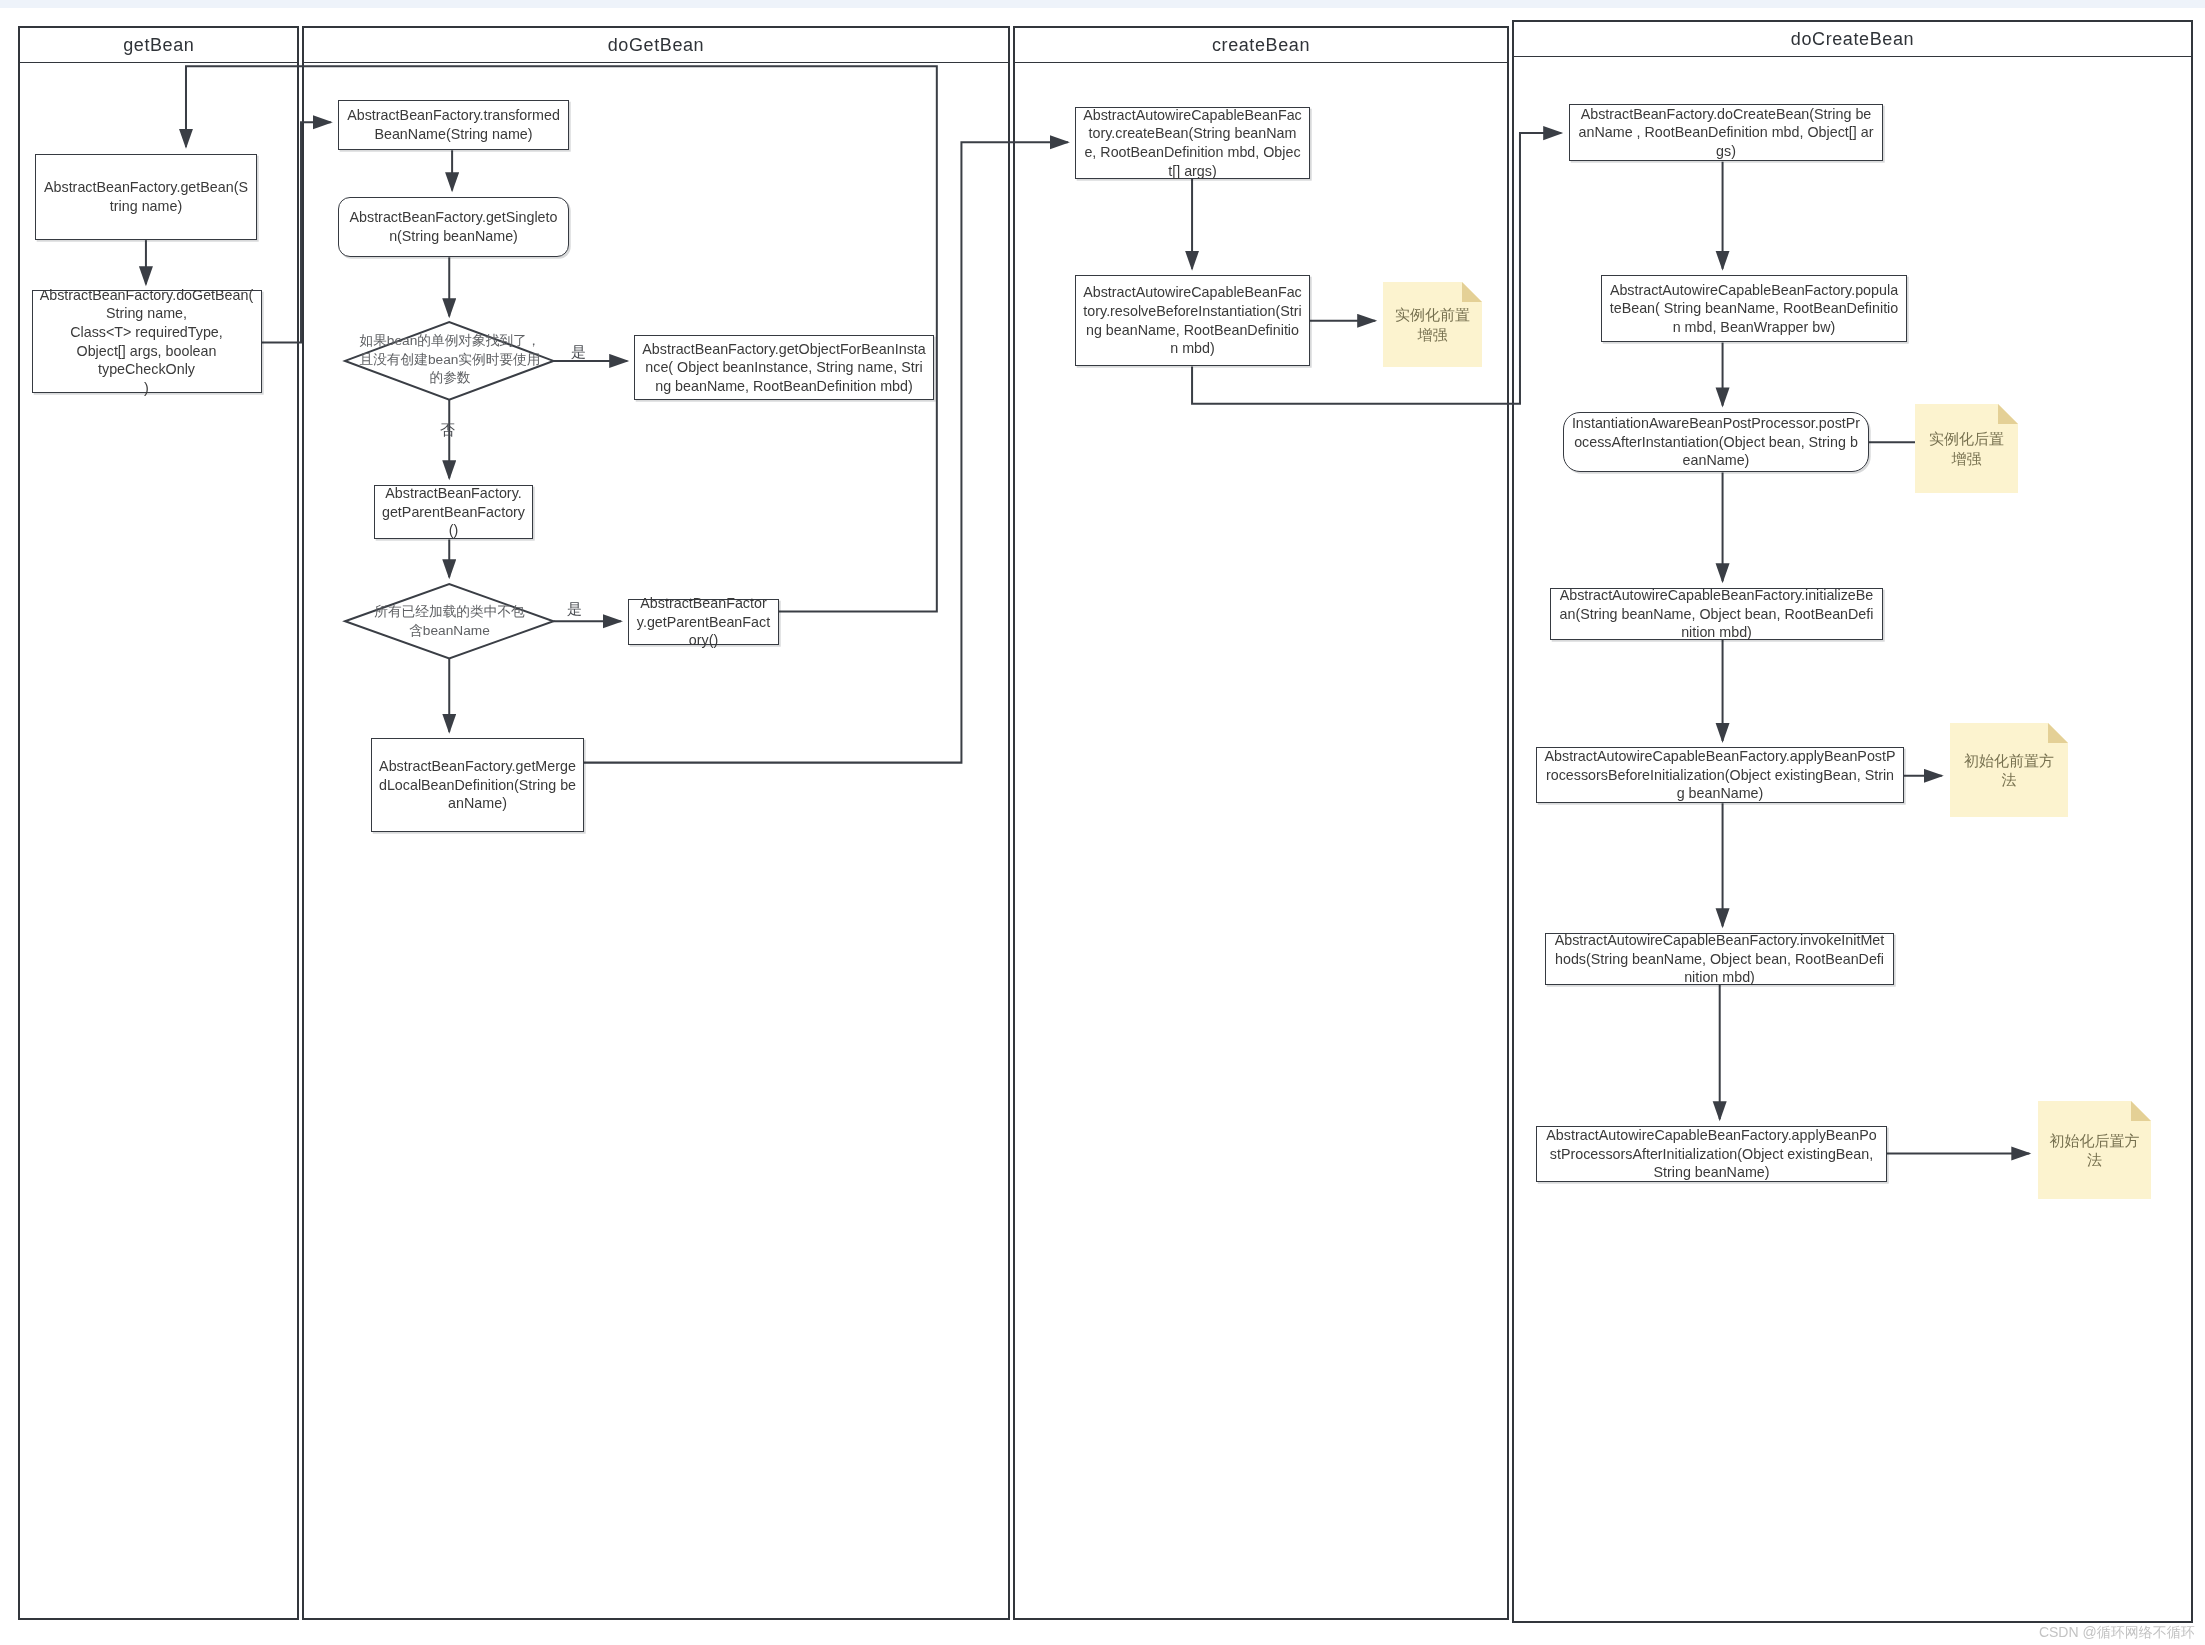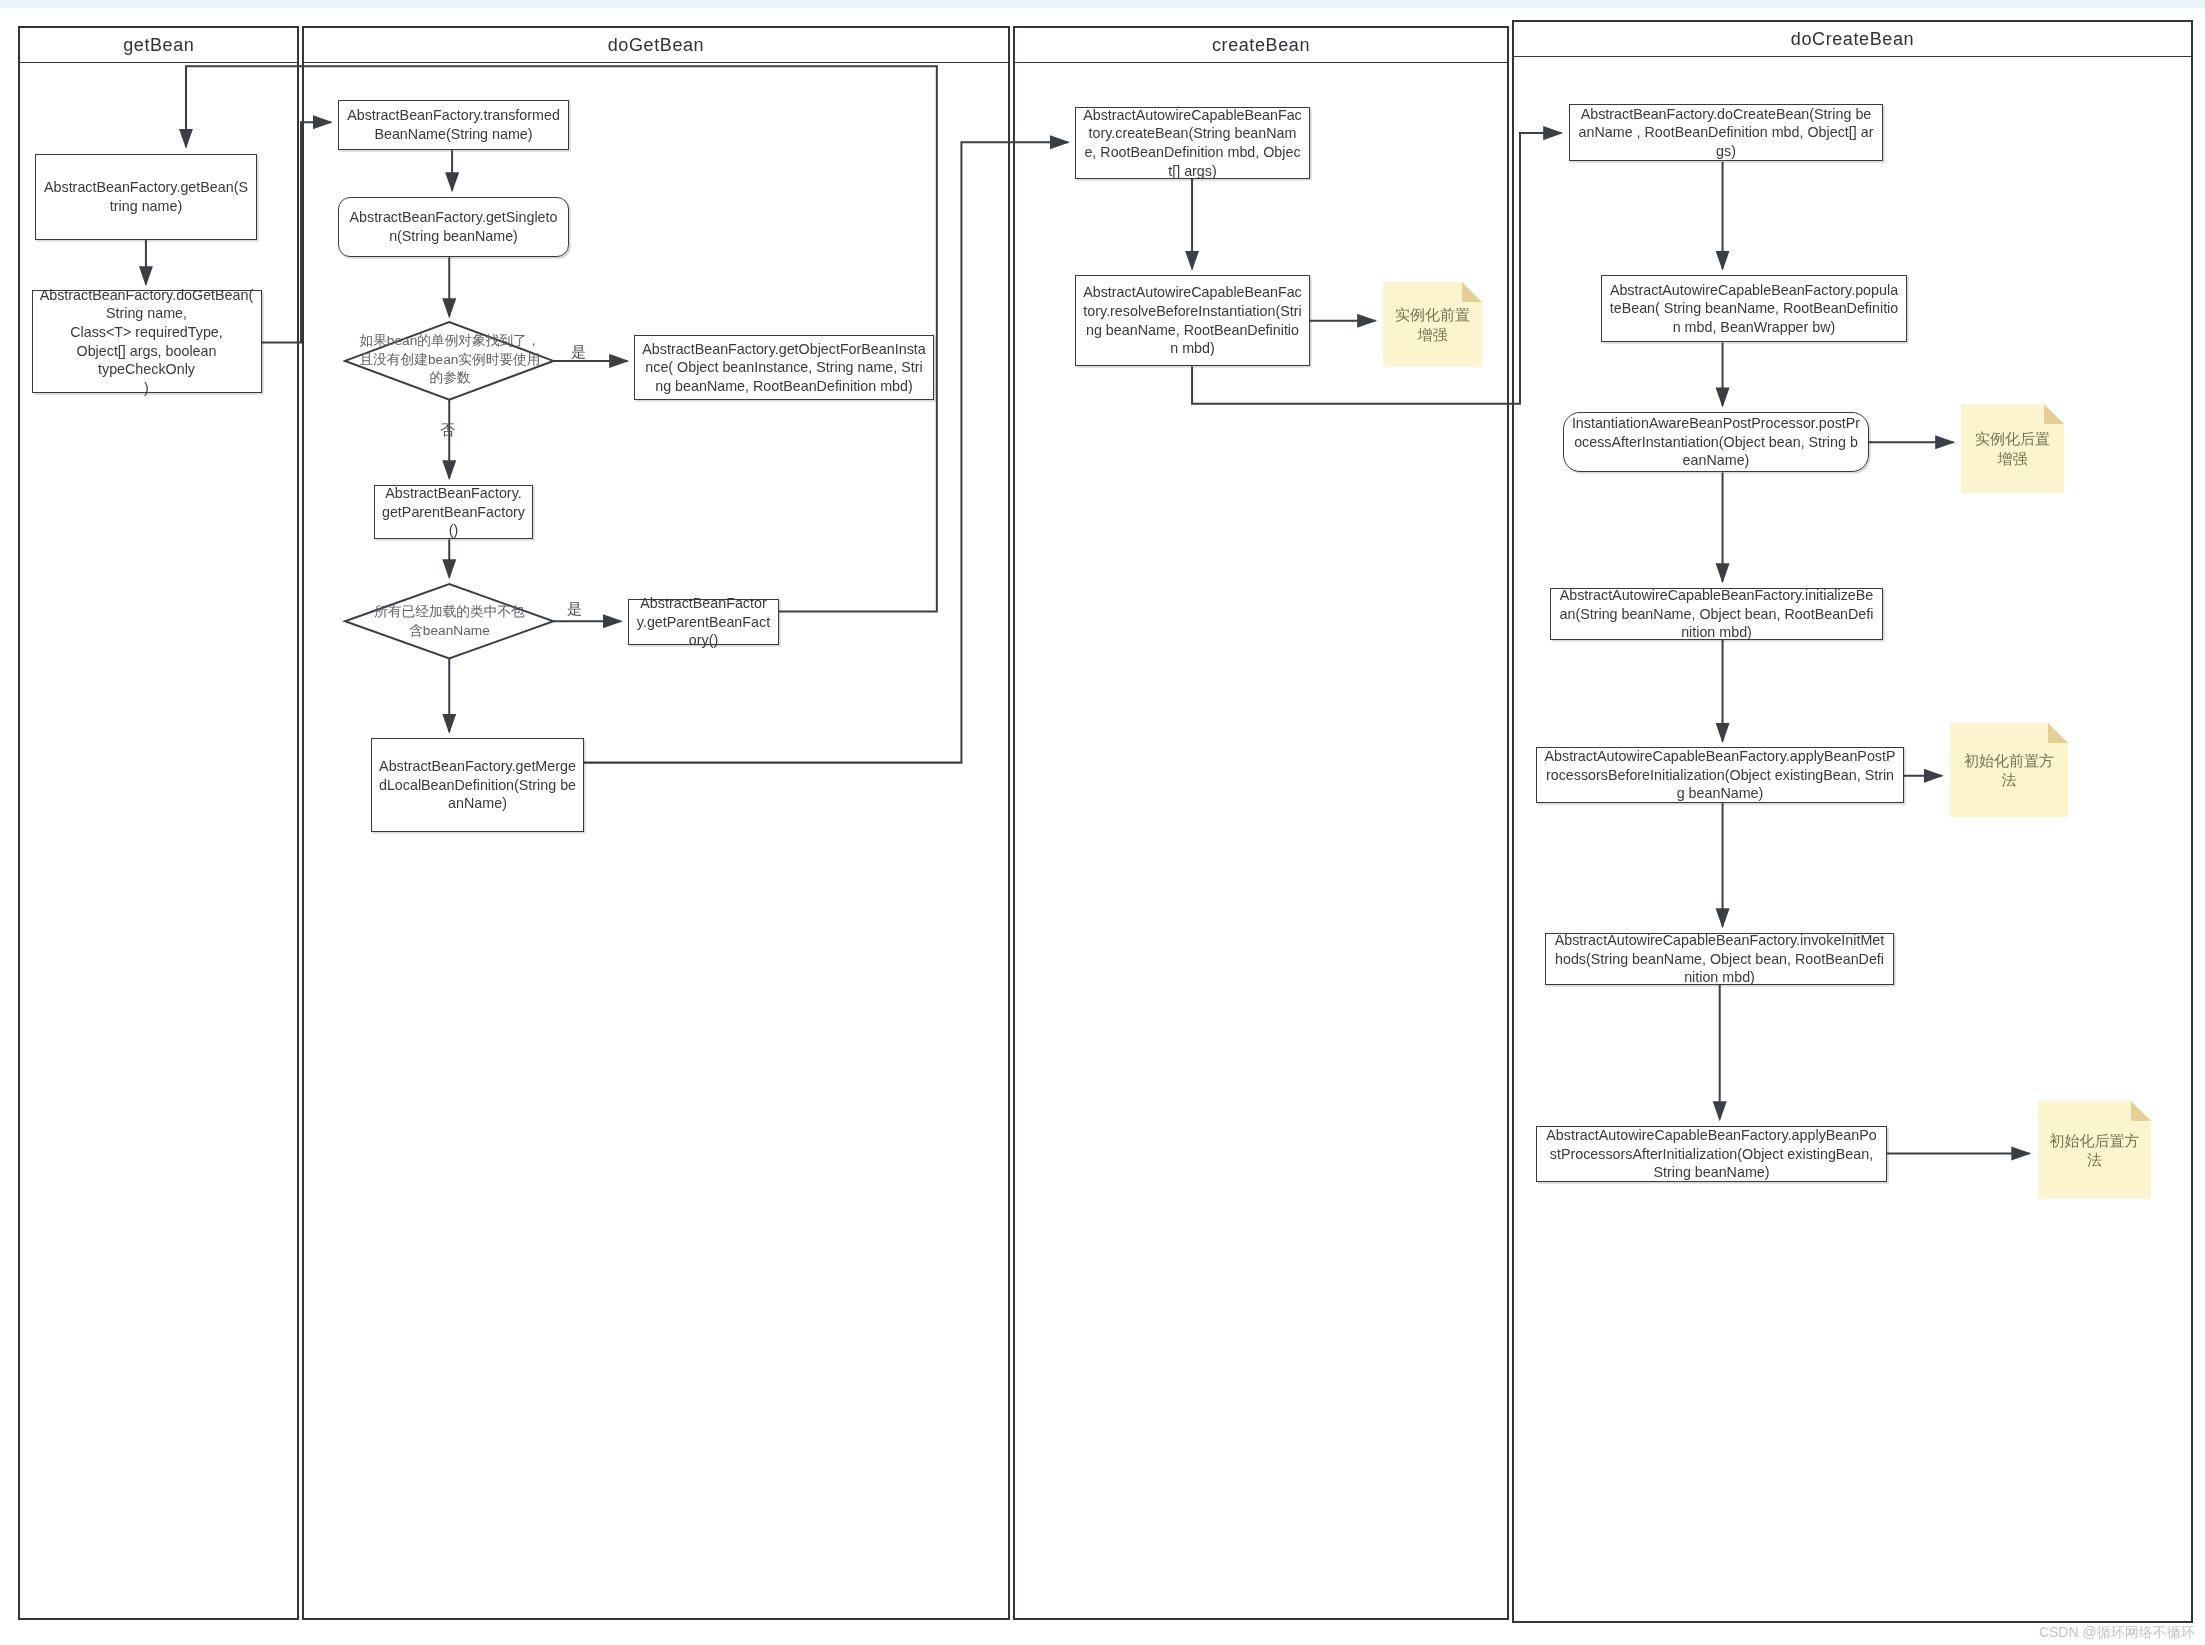--- a/index.html
+++ b/index.html
@@ -124,21 +124,21 @@
   <div class="blabel" style="left:440px;top:421px;">否</div>
   <div class="blabel" style="left:567px;top:600px;">是</div>
 
   <div class="node" style="left:1075px;top:107px;width:235px;height:72px;">AbstractAutowireCapableBeanFactory.createBean(String beanName, RootBeanDefinition mbd, Object[] args)</div>
   <div class="node" style="left:1075px;top:275px;width:235px;height:91px;">AbstractAutowireCapableBeanFactory.resolveBeforeInstantiation(String beanName, RootBeanDefinition mbd)</div>
   <div class="note" style="left:1383px;top:282px;width:99px;height:85px;">实例化前置增强</div>
 
   <div class="node" style="left:1569px;top:104px;width:314px;height:57px;">AbstractBeanFactory.doCreateBean(String beanName , RootBeanDefinition mbd, Object[] args)</div>
   <div class="node" style="left:1569px;top:275px;width:306px;height:67px;margin-left:32px;">AbstractAutowireCapableBeanFactory.populateBean( String beanName, RootBeanDefinition mbd, BeanWrapper bw)</div>
   <div class="node" style="left:1563px;top:412px;width:306px;height:60px;border-radius:17px;">InstantiationAwareBeanPostProcessor.postProcessAfterInstantiation(Object bean, String beanName)</div>
-  <div class="note" style="left:1961px;top:404px;width:103px;height:89px;">实例化后置增强</div>
+  <div class="note" style="left:1915px;top:404px;width:103px;height:89px;">实例化后置增强</div>
   <div class="node" style="left:1550px;top:588px;width:333px;height:52px;">AbstractAutowireCapableBeanFactory.initializeBean(String beanName, Object bean,  RootBeanDefinition mbd)</div>
   <div class="node" style="left:1536px;top:747px;width:368px;height:56px;">AbstractAutowireCapableBeanFactory.applyBeanPostProcessorsBeforeInitialization(Object existingBean, String beanName)</div>
   <div class="note" style="left:1950px;top:723px;width:118px;height:94px;">初始化前置方法</div>
   <div class="node" style="left:1545px;top:933px;width:349px;height:52px;">AbstractAutowireCapableBeanFactory.invokeInitMethods(String beanName, Object bean, RootBeanDefinition mbd)</div>
   <div class="node" style="left:1536px;top:1126px;width:351px;height:56px;">AbstractAutowireCapableBeanFactory.applyBeanPostProcessorsAfterInitialization(Object existingBean, String beanName)</div>
   <div class="note" style="left:2038px;top:1101px;width:113px;height:98px;">初始化后置方法</div>
 
   <div class="watermark" style="right:10.3px;top:1624px;position:absolute;">CSDN @循环网络不循环</div>
 </div>
 

